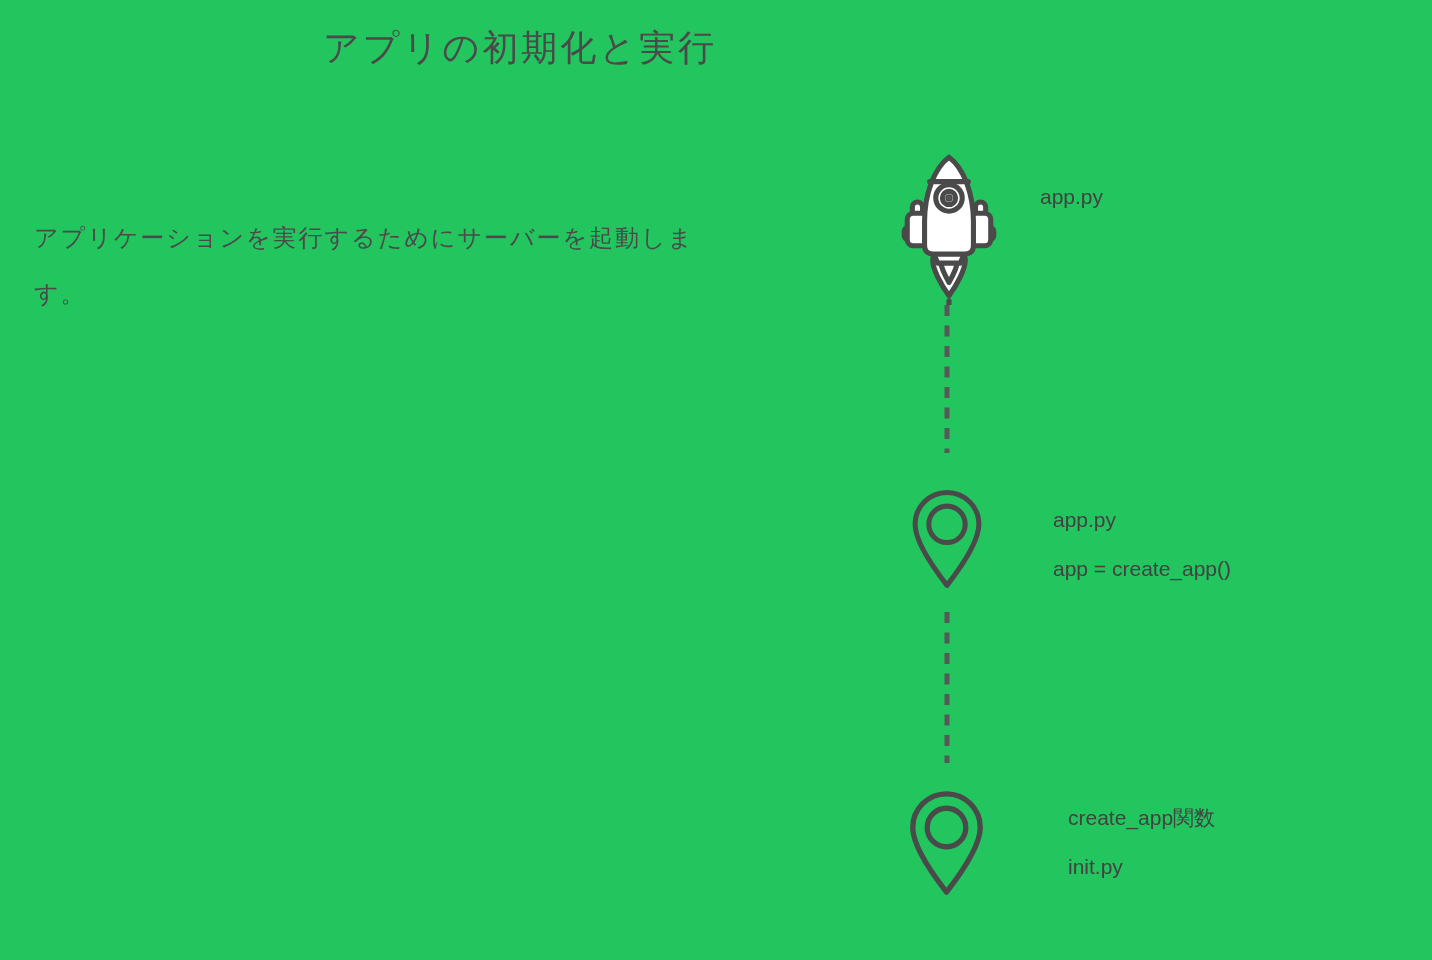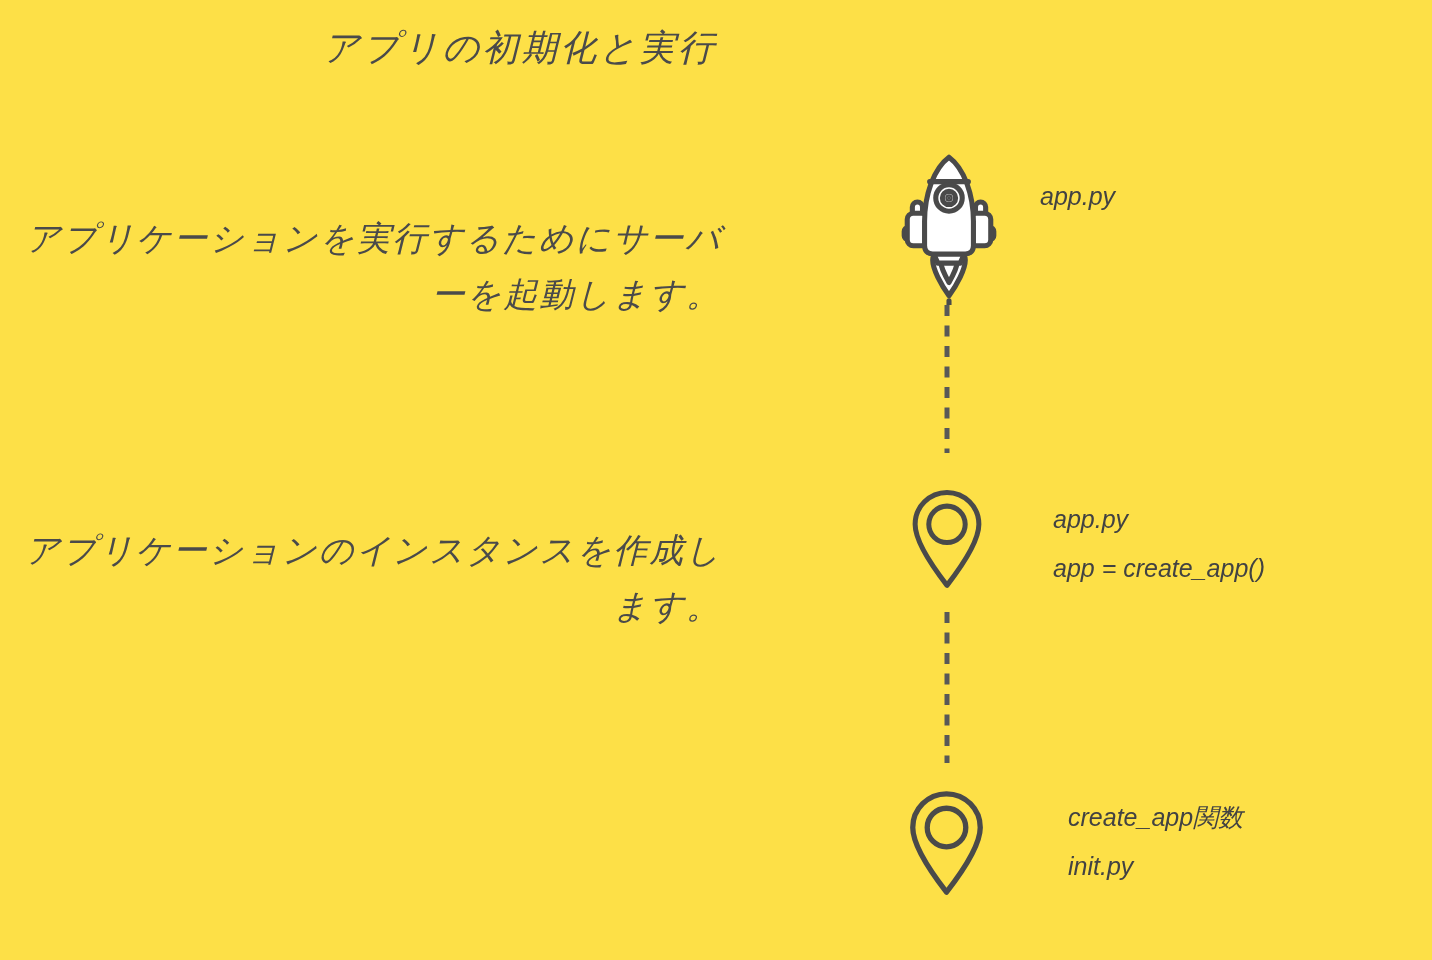--- a/index.html
+++ b/index.html
@@ -5,40 +5,39 @@
   html, body {
     margin: 0;
     padding: 0;
     background: #ffffff;
     font-family: "Liberation Sans", "DejaVu Sans", sans-serif;
   }
   .canvas {
     position: relative;
     width: 1432px;
     height: 960px;
-    background: #fde047;
+    background: #22c55e;
     overflow: hidden;
-    font-style: italic;
   }
   .title {
     position: absolute;
     left: 220px;
     top: 24px;
     width: 600px;
     text-align: center;
     font-size: 36px;
     letter-spacing: 3px;
     color: #4a4a4a;
   }
   .desc {
     position: absolute;
-    left: 22px;
+    left: 34px;
     width: 700px;
-    text-align: right;
-    font-size: 34px;
+    text-align: left;
+    font-size: 24px;
     letter-spacing: 2px;
     line-height: 56px;
     color: #4a4a4a;
   }
   .desc-1 { top: 210px; }
   .desc-2 { top: 522px; }
   .desc-3 { top: 834px; }
   .icon {
     position: absolute;
   }
@@ -47,21 +46,21 @@
   .pin-1  { left: 906px; top: 487px; }
   .pin-2  { left: 903px; top: 788px; }
   .connector {
     position: absolute;
     left: 944px;
   }
   .connector-1 { top: 303px; }
   .connector-2 { top: 610px; }
   .label {
     position: absolute;
-    font-size: 25px;
+    font-size: 21px;
     line-height: 49px;
     color: #424242;
     white-space: nowrap;
   }
   .label-1 { left: 1040px; top: 172px; }
   .label-2 { left: 1053px; top: 495px; }
   .label-3 { left: 1068px; top: 793px; }
   .label .line { display: block; }
 </style>
 </head>
@@ -102,21 +101,20 @@
   <div class="label label-1">
     <span class="line">app.py</span>
   </div>
 
   <div class="connector connector-1">
     <svg width="6" height="152" viewBox="0 0 6 152">
       <line x1="3" y1="2" x2="3" y2="150" stroke="#585858" stroke-width="5" stroke-dasharray="11 9.5"></line>
     </svg>
   </div>
 
-  <div class="desc desc-2">アプリケーションのインスタンスを作成します。</div>
 
   <div class="icon pin-1">
     <svg width="82" height="102" viewBox="0 0 90 112" fill="none" stroke="#4a4a4a" stroke-width="5.5" stroke-linecap="round" stroke-linejoin="round">
       <path d="M45,108 C38,99 10,63 10,41 C10,21.7 25.7,6 45,6 C64.3,6 80,21.7 80,41 C80,63 52,99 45,108 Z"></path>
       <circle cx="45" cy="41" r="20"></circle>
     </svg>
   </div>
 
   <div class="label label-2">
     <span class="line">app.py</span>

